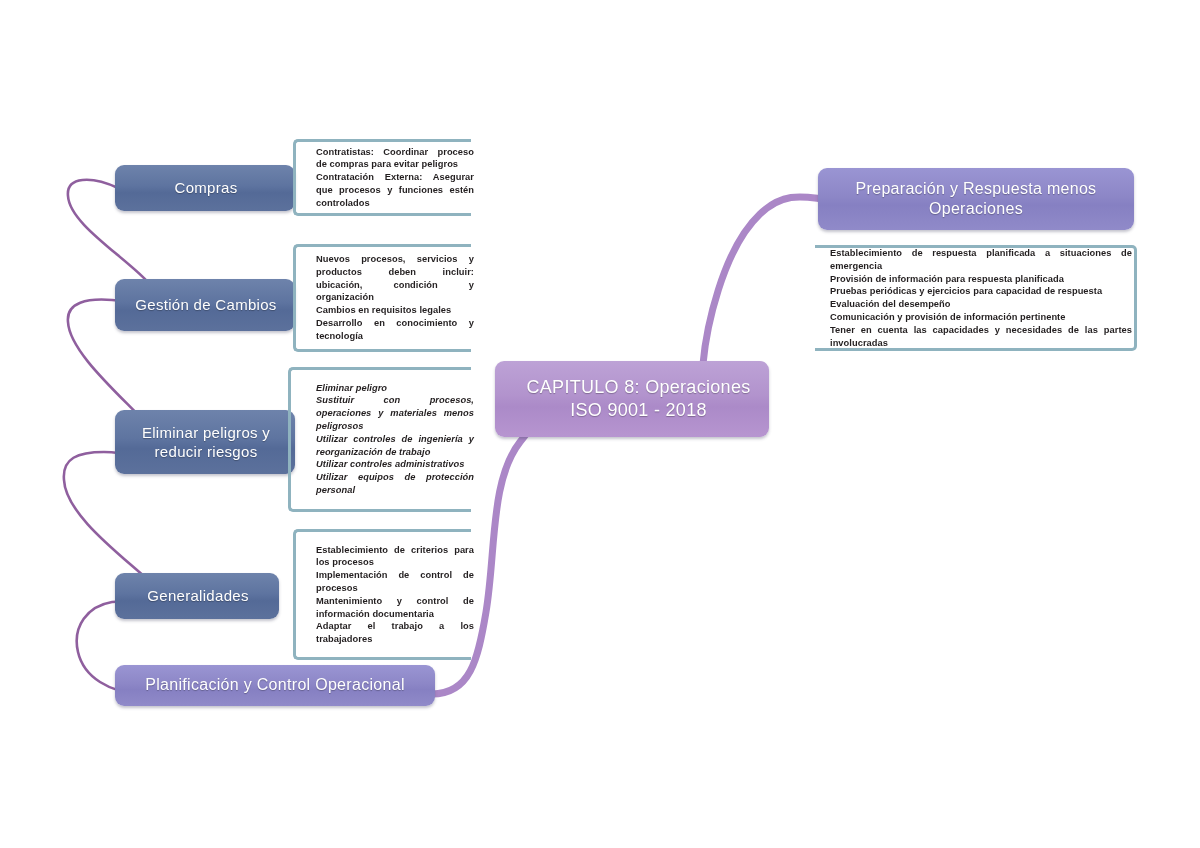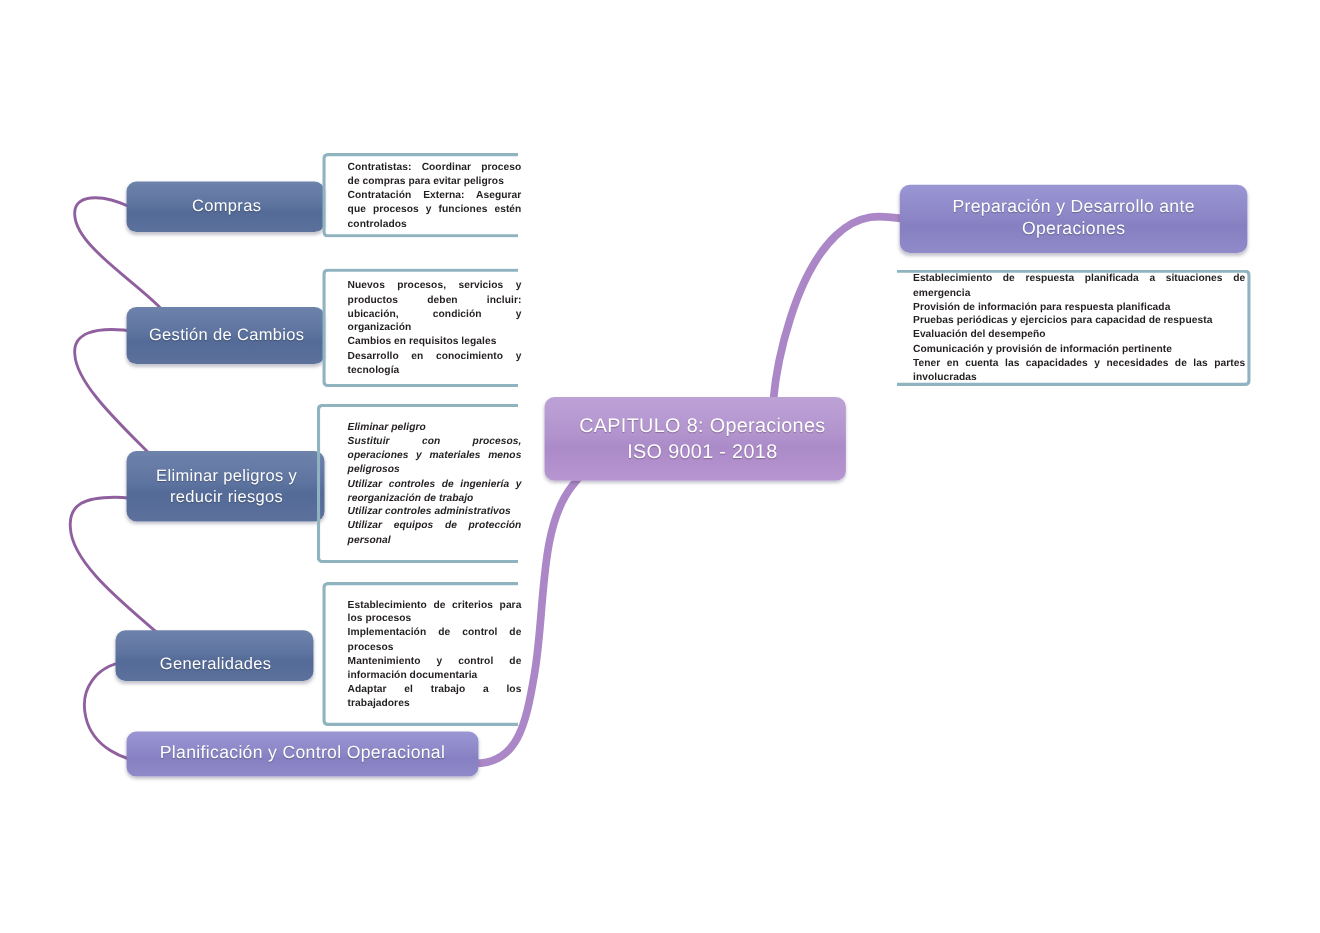--- a/index.html
+++ b/index.html
@@ -53,21 +53,21 @@
     background: linear-gradient(180deg, #9a95d3 0%, #8d87c7 45%, #8680c2 60%, #908ac9 100%);
   }
   .node-lilac {
     background: linear-gradient(180deg, #bda2d6 0%, #b293cd 45%, #ab8ac8 60%, #b795d0 100%);
     padding-left: 23px;
   }
 
   #node-compras      { left: 115px; top: 165px;  width: 180px; height: 46px;  font-size: 15px; }
   #node-gestion      { left: 115px; top: 279px;  width: 180px; height: 52px;  font-size: 15px; }
   #node-eliminar     { left: 115px; top: 410px;  width: 180px; height: 64px;  font-size: 15px; }
-  #node-generalidades{ left: 105px; top: 573px;  width: 180px; height: 46px;  font-size: 15px; align-items: flex-end; }
+  #node-generalidades{ left: 115px; top: 573px;  width: 164px; height: 46px;  font-size: 15px; }
   #node-planificacion{ left: 115px; top: 665px;  width: 320px; height: 41px;  font-size: 16px; }
   #node-central      { left: 495px; top: 361px;  width: 274px; height: 76px;  font-size: 18px; }
   #node-emergencias  { left: 818px; top: 168px;  width: 316px; height: 62px;  font-size: 16px; }
 
   
   .branch {
     position: absolute;
     box-sizing: border-box;
   }
   .bracket-left {
@@ -168,21 +168,21 @@
 
   <div class="node node-lilac" id="node-central">
     <span>
       <span>CAPITULO 8: Operaciones</span><br>
       <span>ISO 9001 - 2018</span>
     </span>
   </div>
 
   <div class="node node-periwinkle" id="node-emergencias">
     <span>
-      <span>Preparación y Desarrollo ante</span><br>
+      <span>Preparación y Respuesta menos</span><br>
       <span>Operaciones</span>
     </span>
   </div>
 
   <div class="branch bracket-left" id="branch-compras">
     <div class="lines">
       <p>Contratistas: Coordinar proceso de compras para evitar peligros</p>
       <p>Contratación Externa: Asegurar que procesos y funciones estén controlados</p>
     </div>
   </div>

